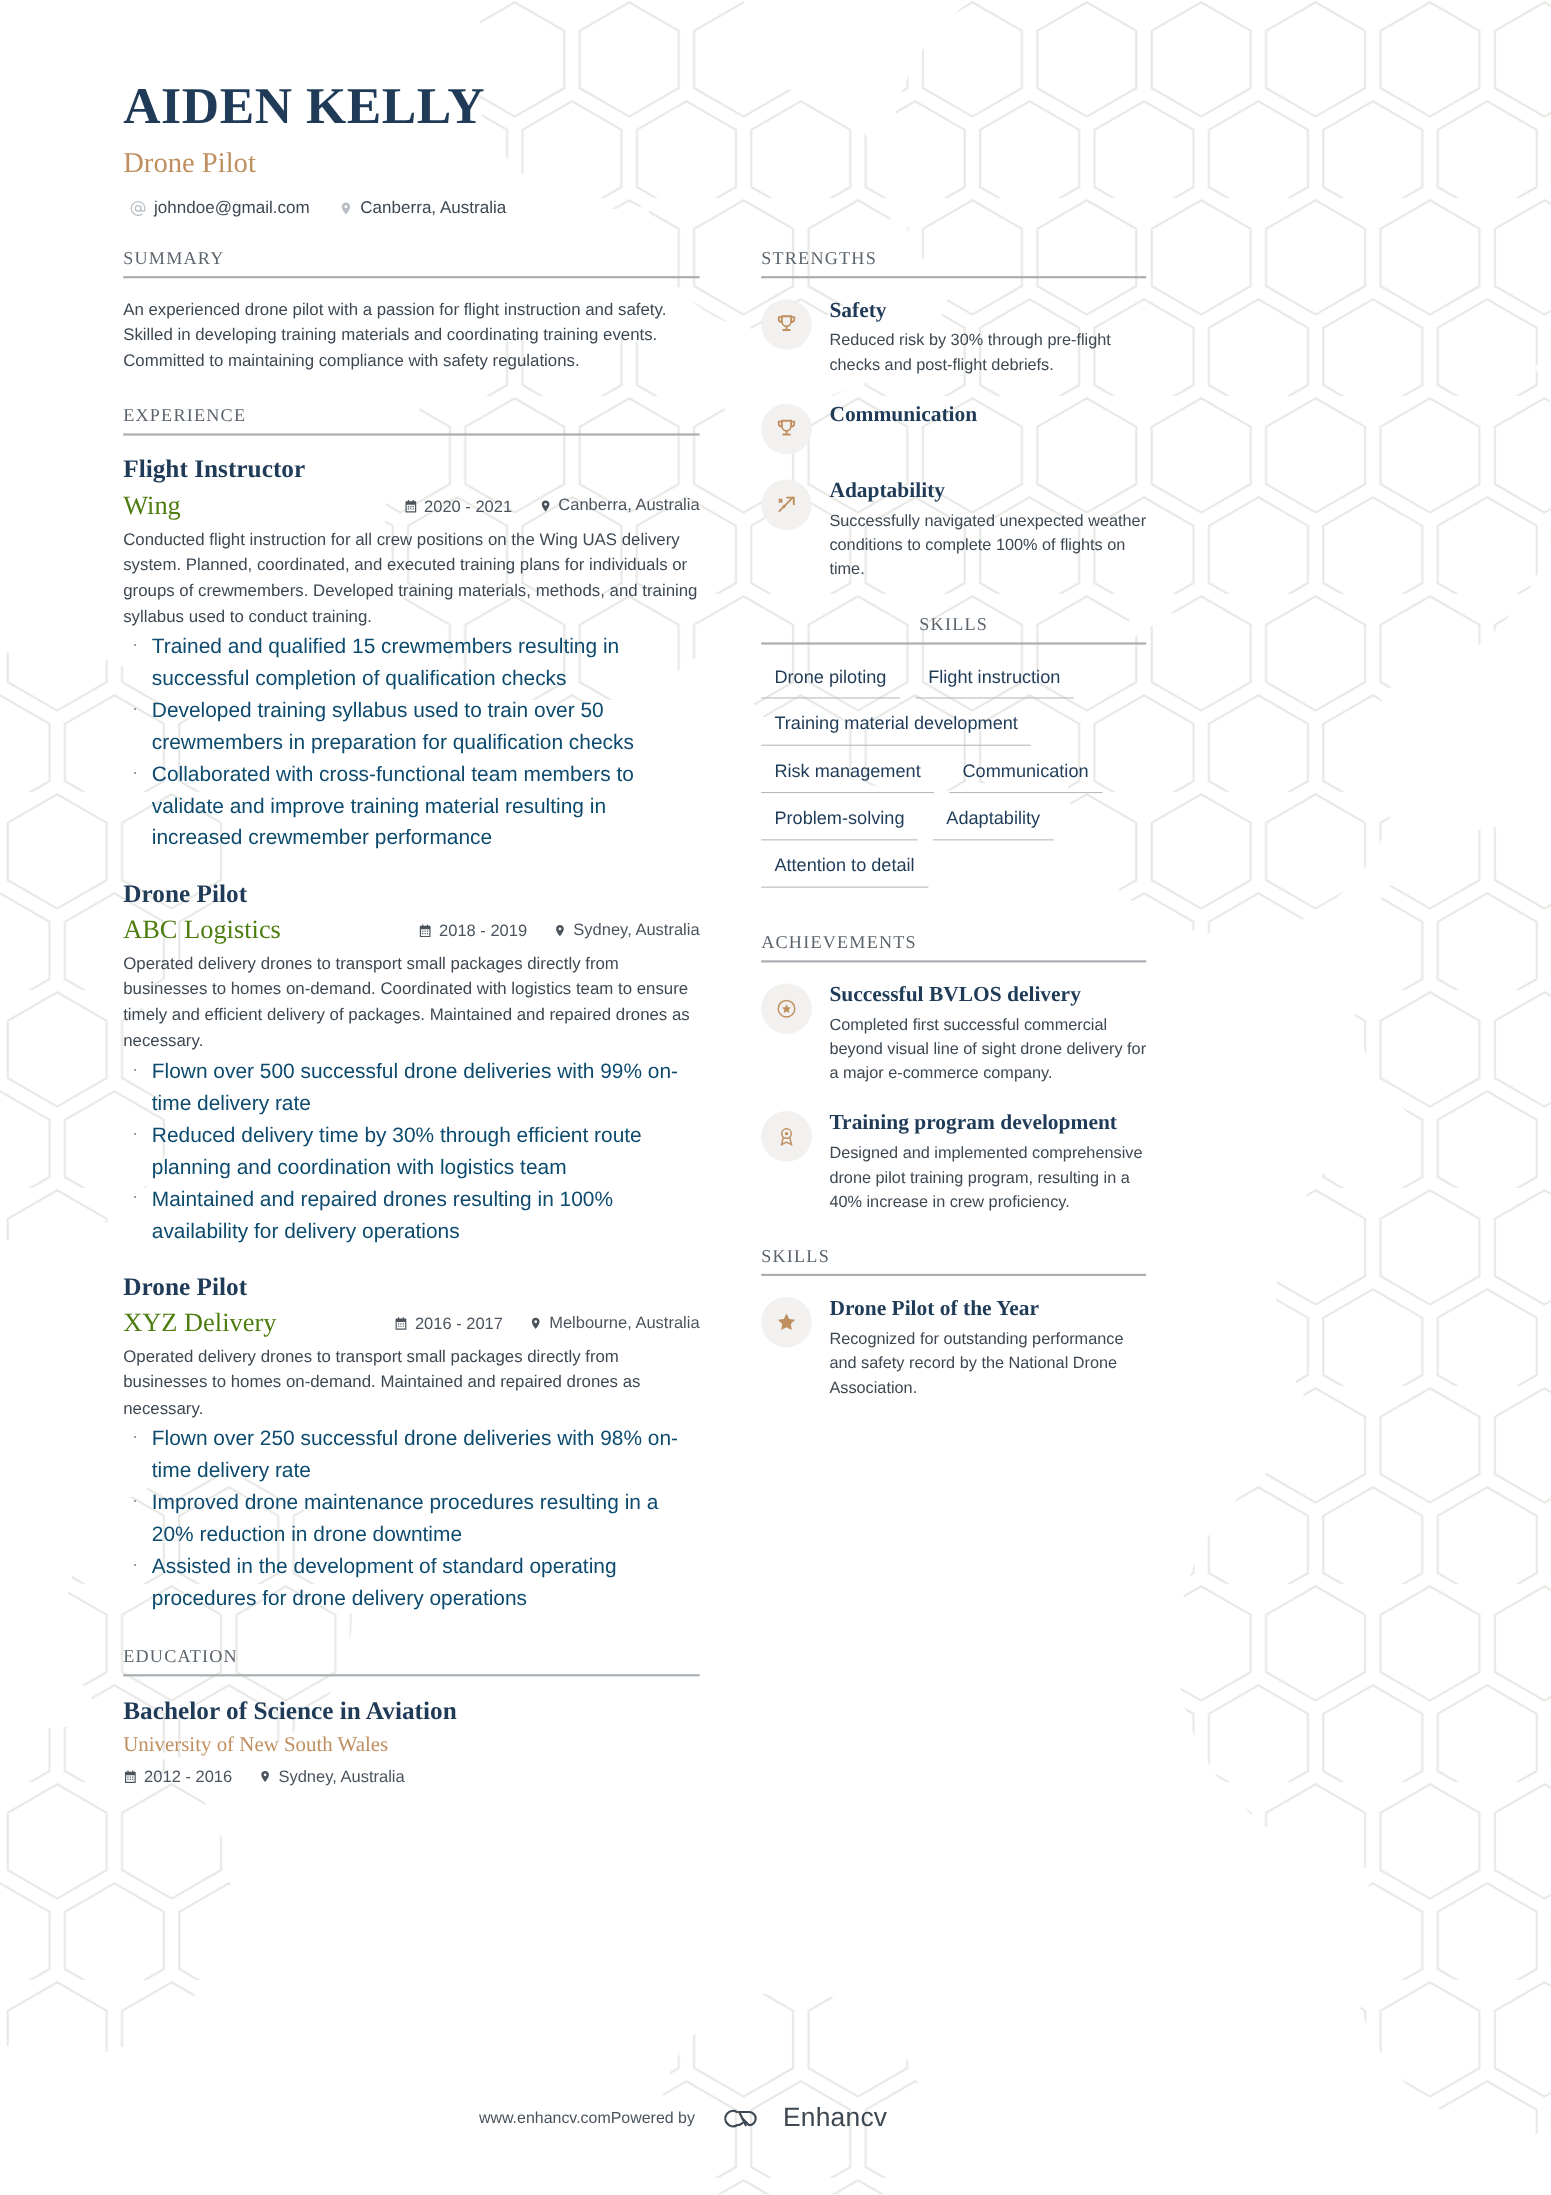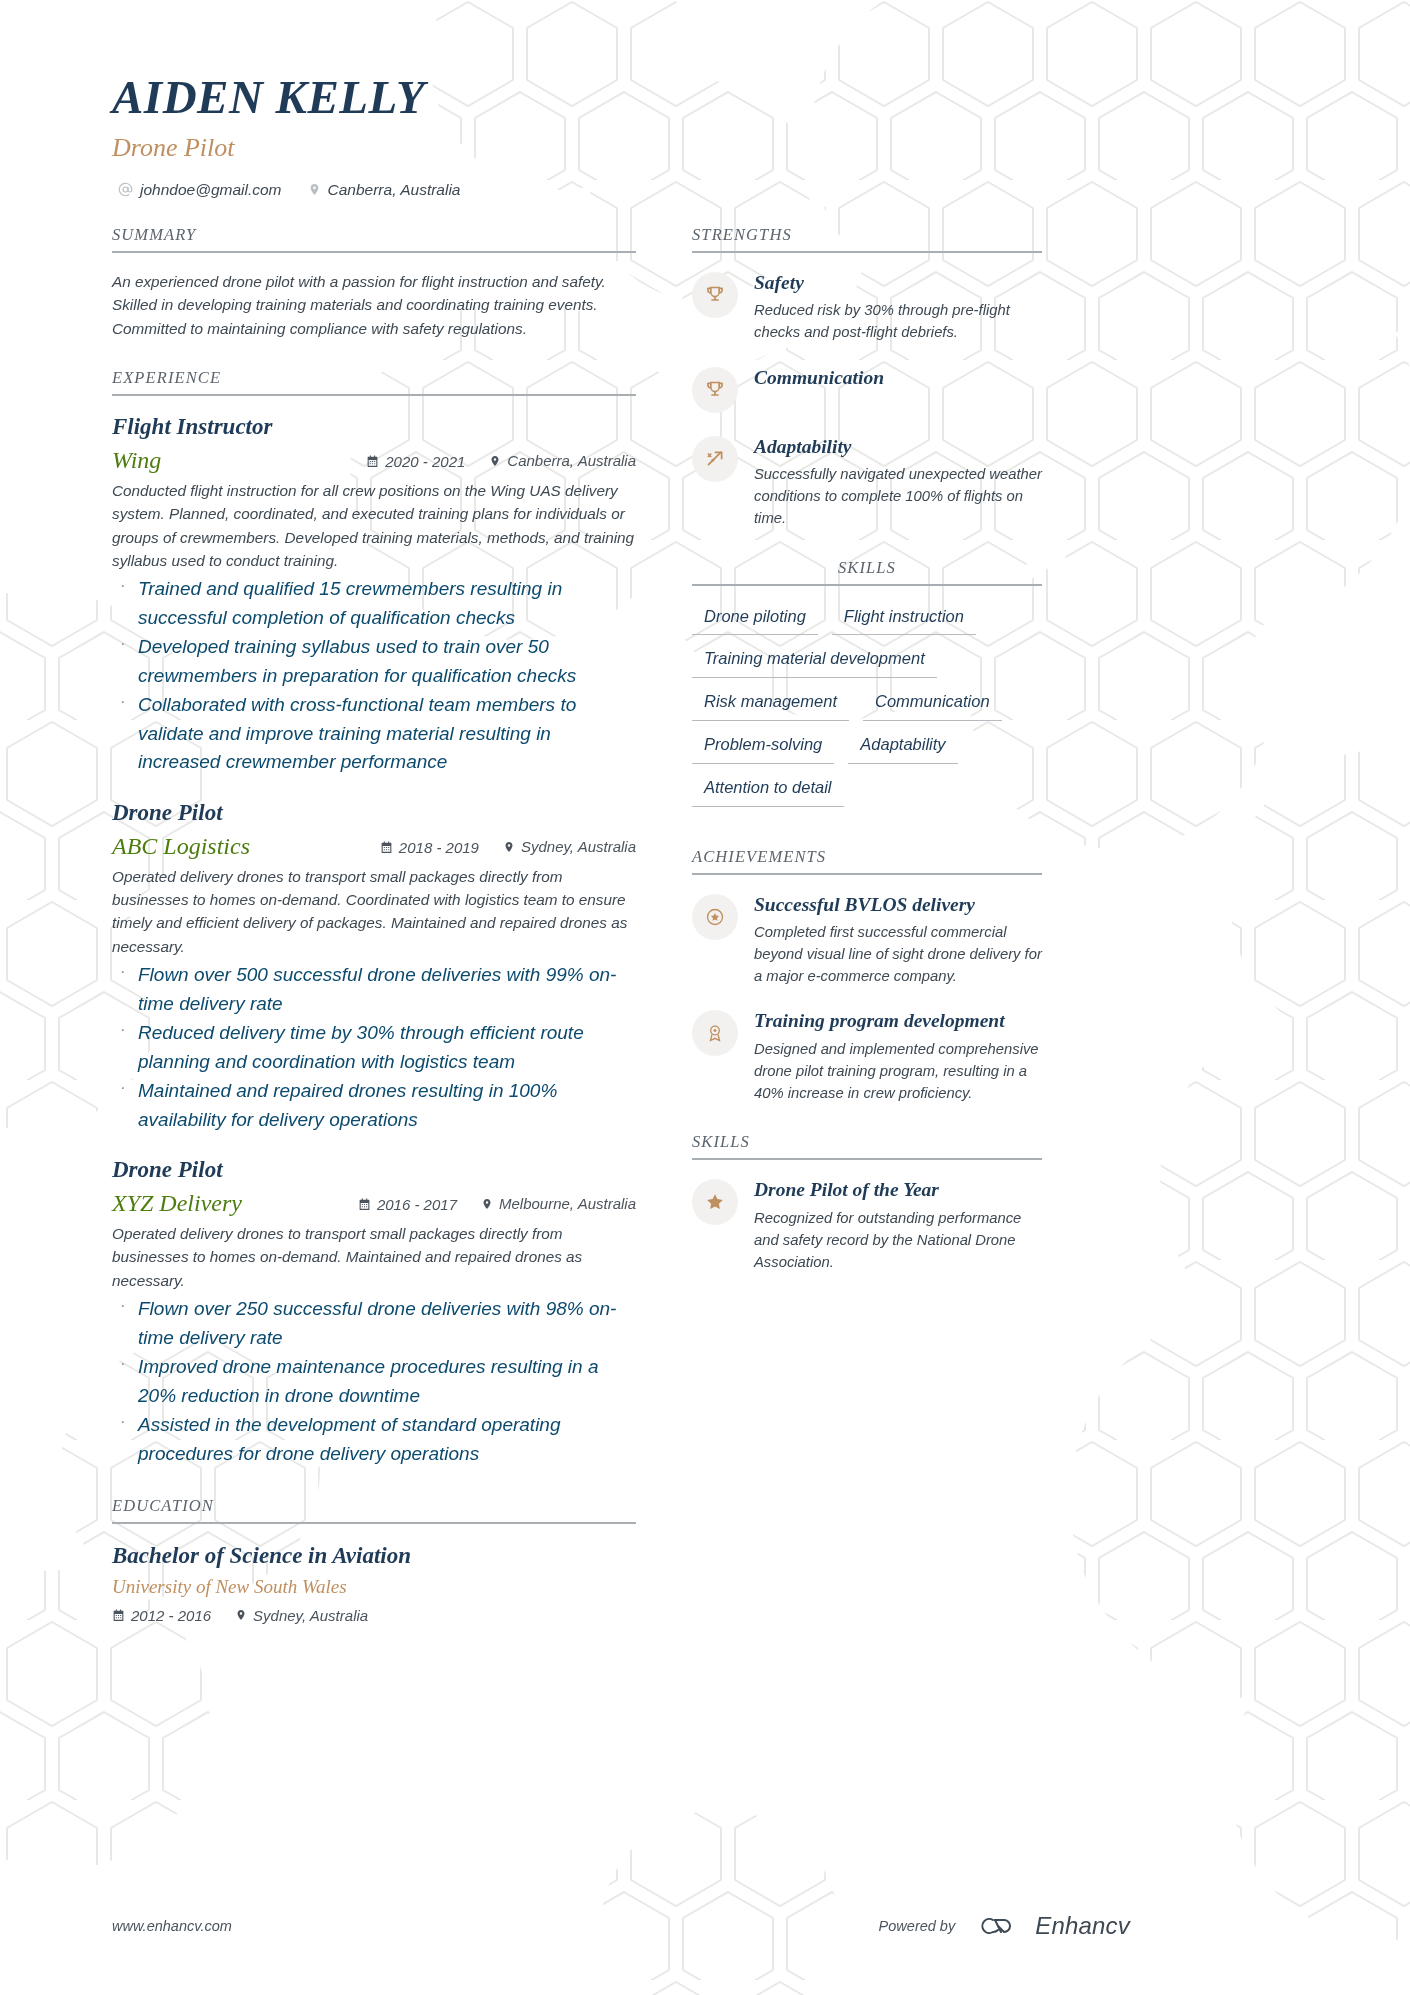--- a/index.html
+++ b/index.html
@@ -26,21 +26,20 @@
     z-index: 0;
     pointer-events: none;
   }
 
   #page {
     position: relative;
     z-index: 1;
     width: 1238px;
     height: 1995px;
     padding: 72px 108px 0 112px;
-    font-style: italic;
   }
 
   
   .header { margin-bottom: 26px; }
 
   .name {
     font-family: "Liberation Serif", serif;
     font-size: 47px;
     font-weight: bold;
     letter-spacing: 0.5px;
@@ -214,21 +213,21 @@
   }
 
   
   .footer {
     position: absolute;
     left: 112px;
     right: 108px;
     bottom: 55px;
     display: flex;
     align-items: center;
-    justify-content: space-between;
+    justify-content: center;
     font-size: 14.5px;
     color: #4b545d;
   }
   .powered {
     display: flex;
     align-items: center;
     gap: 14px;
   }
   .brand {
     font-size: 24px;

